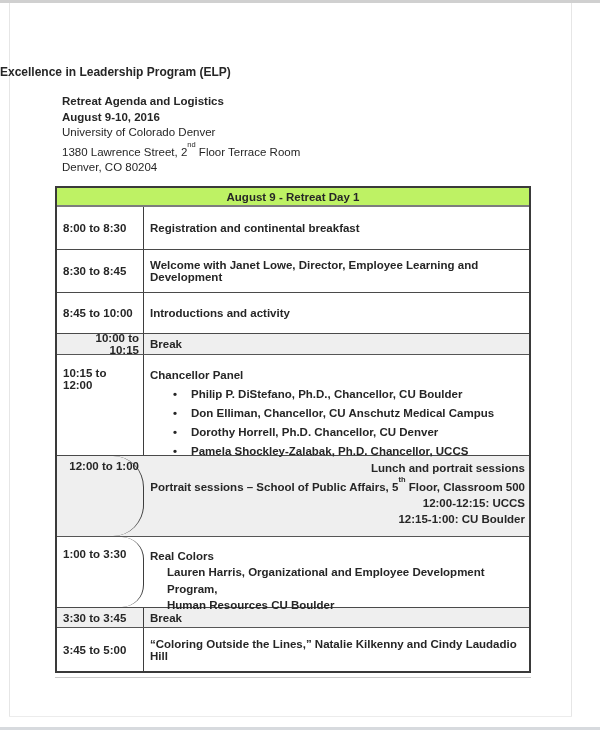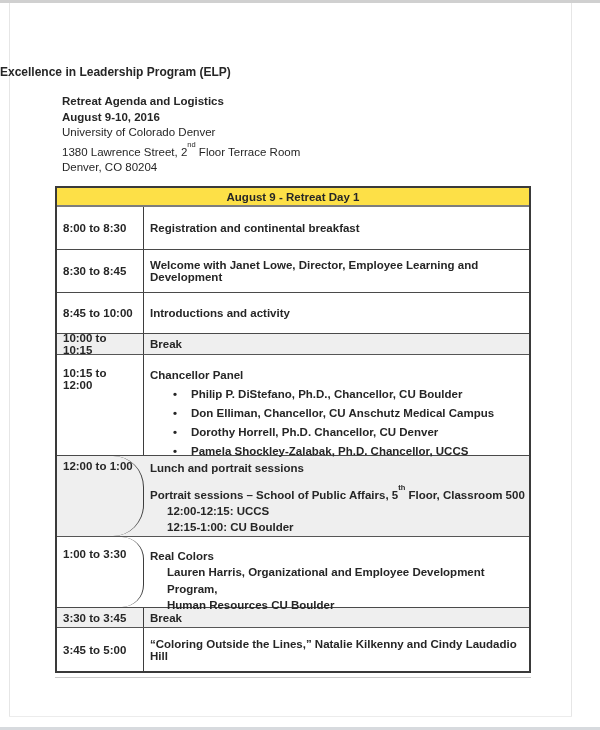--- a/index.html
+++ b/index.html
@@ -23,42 +23,42 @@
   .info-block{
     position:absolute;left:62px;top:94px;width:420px;
     font-size:11.5px;line-height:15.5px;
   }
   .info-block .b{font-weight:bold;}
   sup.ss{font-size:7.5px;position:relative;top:-4px;}
 
   
   .agenda{
     position:absolute;left:55px;top:186px;width:476px;
-    border:2px solid #3a3a3a;background:#fde047;font-size:11.5px;
+    border:2px solid #3a3a3a;background:#bef264;font-size:11.5px;
   }
   .day-header{
     height:19px;border-bottom:2px solid #7d7d7d;
     display:flex;align-items:center;justify-content:center;
     font-weight:bold;font-size:11.5px;
   }
   .trow{display:flex;border-bottom:1.5px solid #4a4a4a;background:#fff;}
-  .trow.shaded{background:#efefef;border-bottom-color:#565656;}
+  .trow.shaded{background:#efefef;border-bottom-color:#565656;text-align:right;}
   .trow:last-child{border-bottom:none;}
   .tcell{padding-left:6px;padding-right:4px;font-weight:bold;}
   .time{width:87px;border-right:1px solid #3d3d3d;flex:0 0 87px;}
   .desc{flex:1;}
   .vcenter{align-items:center;}
   .vcenter .tcell{display:flex;align-items:center;height:100%;}
   .h43{height:43px;} .h41{height:41px;} .h21{height:21px;}
   .h101{height:101px;} .h81{height:81px;} .h71{height:71px;} .h20{height:20px;}
   .pt12{padding-top:12px;} .pt4{padding-top:4px;border-radius:31px;} .pt11{padding-top:11px;border-radius:22px;}
   .line{line-height:16px;}
   .bullet{position:relative;padding-left:41px;margin-top:3px;line-height:16px;}
   .bullet::before{content:"\2022";position:absolute;left:23px;top:0;}
-  .portrait-block{margin-top:8px;}
+  .portrait-block{}
   .indent{margin-left:17px;line-height:16.5px;}
   .below-line{position:absolute;left:55px;top:677px;width:476px;height:1px;background:#c9c9c9;}
 </style>
 </head>
 <body>
 
 <div class="edge-top"></div>
 <div class="edge-left"></div>
 <div class="edge-right"></div>
 <div class="edge-bottom"></div>

